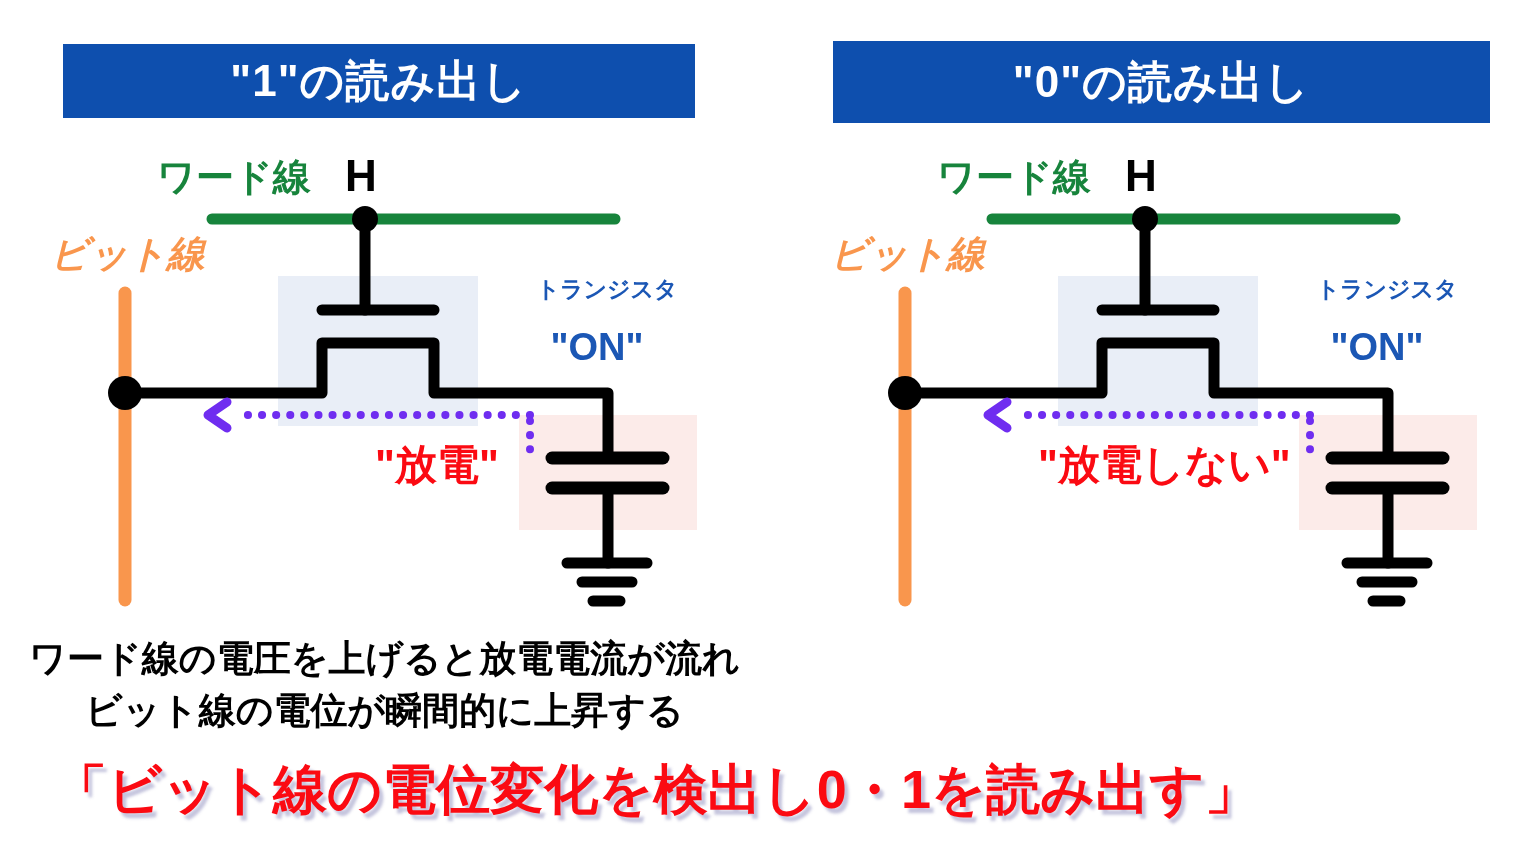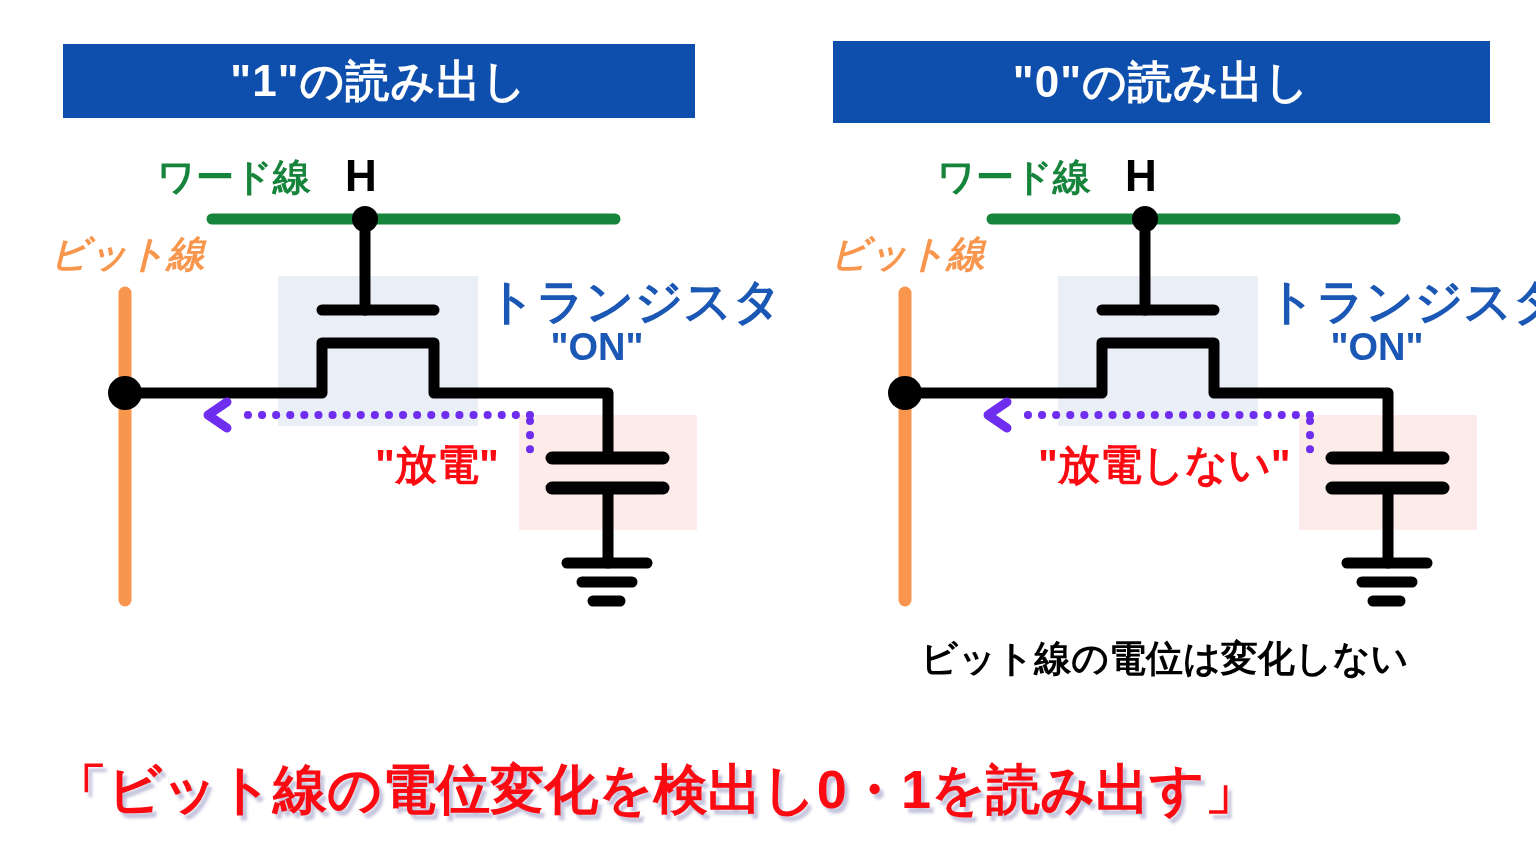--- a/index.html
+++ b/index.html
@@ -28,21 +28,21 @@
     display:flex;align-items:center;justify-content:center;
     font-size:44px;letter-spacing:1px;
   }
   .p0 .panel-header{left:63px;top:44px;width:632px;height:74px;}
   .p1 .panel-header{left:53px;top:41px;width:657px;height:82px;}
   .circuit{position:absolute;left:40px;top:140px;width:720px;height:480px;}
   .lbl{position:absolute;line-height:1;white-space:nowrap;text-align:right;}
   .word-line-label{left:157px;top:158px;font-size:38px;color:var(--c-word_line_green);}
   .level-label{left:345px;top:154px;font-size:44px;color:#000;}
   .bit-line-label{left:50px;top:235px;font-size:38px;color:var(--c-bit_line_orange);font-style:italic;}
-  .transistor-label{left:487px;top:278px;width:220px;font-size:48px;color:var(--c-transistor_blue);}
+  .transistor-label{left:497px;top:278px;width:220px;text-align:center;font-size:23px;color:var(--c-transistor_blue);}
   .transistor-state{left:487px;top:328px;width:220px;text-align:center;font-size:38px;color:var(--c-transistor_blue);}
   .discharge-label{top:444px;font-size:42px;color:var(--c-discharge_red);}
   .p0 .discharge-label{left:375px;}
   .p1 .discharge-label{left:258px;}
   .caption{
     position:absolute;left:12px;top:633px;width:745px;text-align:center;
     font-size:37px;line-height:1.4;color:#000;
   }
   #summary{
     position:absolute;left:0;top:760px;width:1312px;text-align:center;
@@ -110,33 +110,36 @@
     <div class="panel-header">"1"の読み出し</div>
     <svg class="circuit" viewBox="0 0 720 480" xmlns="http://www.w3.org/2000/svg" xmlns:xlink="http://www.w3.org/1999/xlink">
       <use href="#circuit-sym" xlink:href="#circuit-sym"></use>
     </svg>
     <div class="lbl word-line-label">ワード線</div>
     <div class="lbl level-label">H</div>
     <div class="lbl bit-line-label">ビット線</div>
     <div class="lbl transistor-label">トランジスタ</div>
     <div class="lbl transistor-state">"ON"</div>
     <div class="lbl discharge-label">"放電"</div>
+    <div class="caption">
+      <div>ワード線の電圧を上げると放電電流が流れ</div>
+      <div>ビット線の電位が瞬間的に上昇する</div>
+    </div>
   </div>
 
   <div class="panel p1">
     <div class="panel-header">"0"の読み出し</div>
     <svg class="circuit" viewBox="0 0 720 480" xmlns="http://www.w3.org/2000/svg" xmlns:xlink="http://www.w3.org/1999/xlink">
       <use href="#circuit-sym" xlink:href="#circuit-sym"></use>
     </svg>
     <div class="lbl word-line-label">ワード線</div>
     <div class="lbl level-label">H</div>
     <div class="lbl bit-line-label">ビット線</div>
     <div class="lbl transistor-label">トランジスタ</div>
     <div class="lbl transistor-state">"ON"</div>
     <div class="lbl discharge-label">"放電しない"</div>
     <div class="caption">
-      <div>ビット線の電位は変化しない</div>
     </div>
   </div>
 
   <div id="summary">「ビット線の電位変化を検出し0・1を読み出す」</div>
 
 </div>
 
 </body></html>

